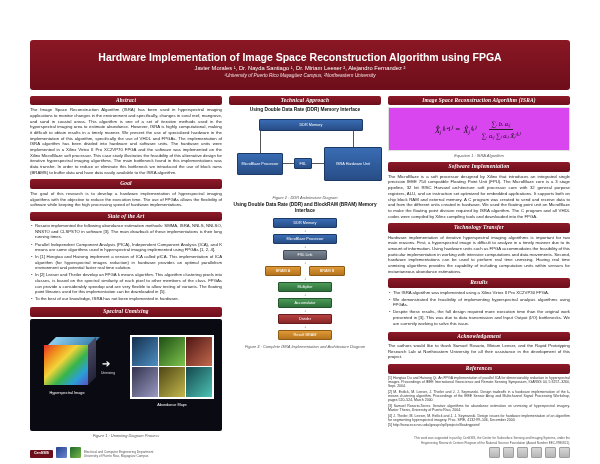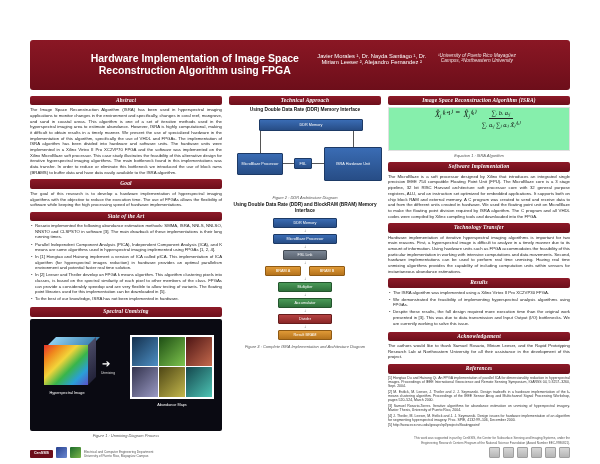--- a/index.html
+++ b/index.html
@@ -10,21 +10,21 @@
   }
   .poster{position:absolute;inset:0;background:#ffffff}
 
   
   .hdr{
     position:absolute;left:30px;right:30px;top:40px;height:50px;
     background:linear-gradient(#8a1724,#6d0e1a);
     border-radius:3px;display:flex;align-items:center;justify-content:center;
     color:#fff;text-align:center;
   }
-  .hdr-text{display:flex;flex-direction:row;gap:2px;max-width:440px}
+  .hdr-text{display:flex;flex-direction:column;gap:2px;max-width:440px}
   .hdr-title{font:bold 10.5px/1.1 "Liberation Sans",sans-serif}
   .hdr-authors{font-size:5.8px}
   .hdr-affil{font-size:4.8px;font-style:italic;color:#f2e3e3}
   .logo{position:absolute;top:46px;width:34px;height:34px;border-radius:50%;
     background:radial-gradient(circle at 50% 45%, #dff0dc 0 26%, #2f7a3a 27% 58%, #1c5a28 59% 100%);
     border:1px solid #184d22}
   .logo.left{left:36px}
   .logo.right{right:36px;width:32px;height:32px}
 
   
@@ -87,23 +87,23 @@
   .c-blue{background:linear-gradient(#3a6cb4,#274d86);border:.5px solid #1d3a66}
   .c-gray{background:linear-gradient(#7a8594,#59626e);border:.5px solid #454c55}
   .c-orange{background:linear-gradient(#e09a37,#b5731c);border:.5px solid #8f5a14}
   .c-green{background:linear-gradient(#4a9a58,#2f703b);border:.5px solid #24552d}
   .c-red{background:linear-gradient(#b54343,#8a2626);border:.5px solid #661c1c}
   .frow{display:flex;gap:8px}
   .darr{color:#555;font-size:4.5px;line-height:4px}
   .darr::after{content:"↓"}
 
   
-  .eq-wrap{height:42px;display:flex;align-items:flex-start;justify-content:center;gap:3px;
+  .eq-wrap{height:42px;display:flex;align-items:center;justify-content:center;gap:3px;
     font-family:"Liberation Serif",serif;font-style:italic;color:#111;
-    border:.5px solid #e0e0e0;background:#86efac}
+    border:.5px solid #e0e0e0;background:#d946ef}
   .eq-lhs,.eq-sign,.eq-factor{font-size:8px}
   .frac{display:inline-flex;flex-direction:column;align-items:center;font-size:6.5px}
   .frac .num{padding:0 3px 1px;border-bottom:.8px solid #222}
   .frac .den{padding:1px 3px 0}
 
   
   ol.refs{margin:0;padding:0;list-style:none}
   ol.refs li{font-size:3.5px;line-height:1.25;text-align:justify;margin-bottom:1px;color:#333}
 
   

